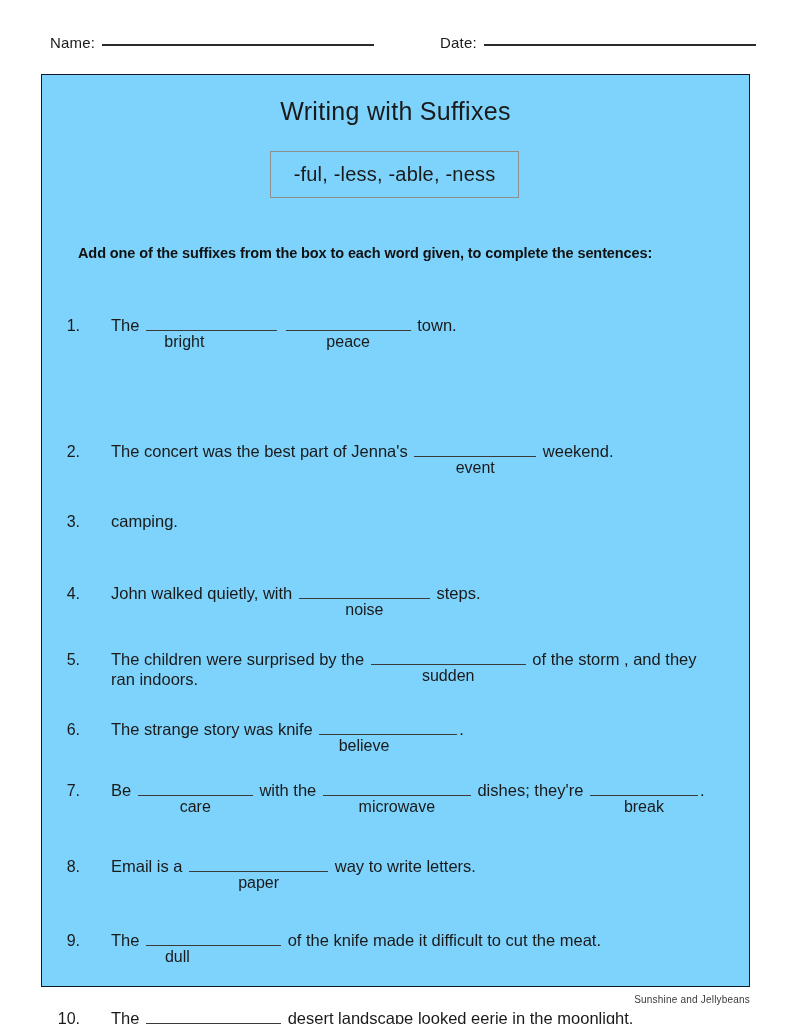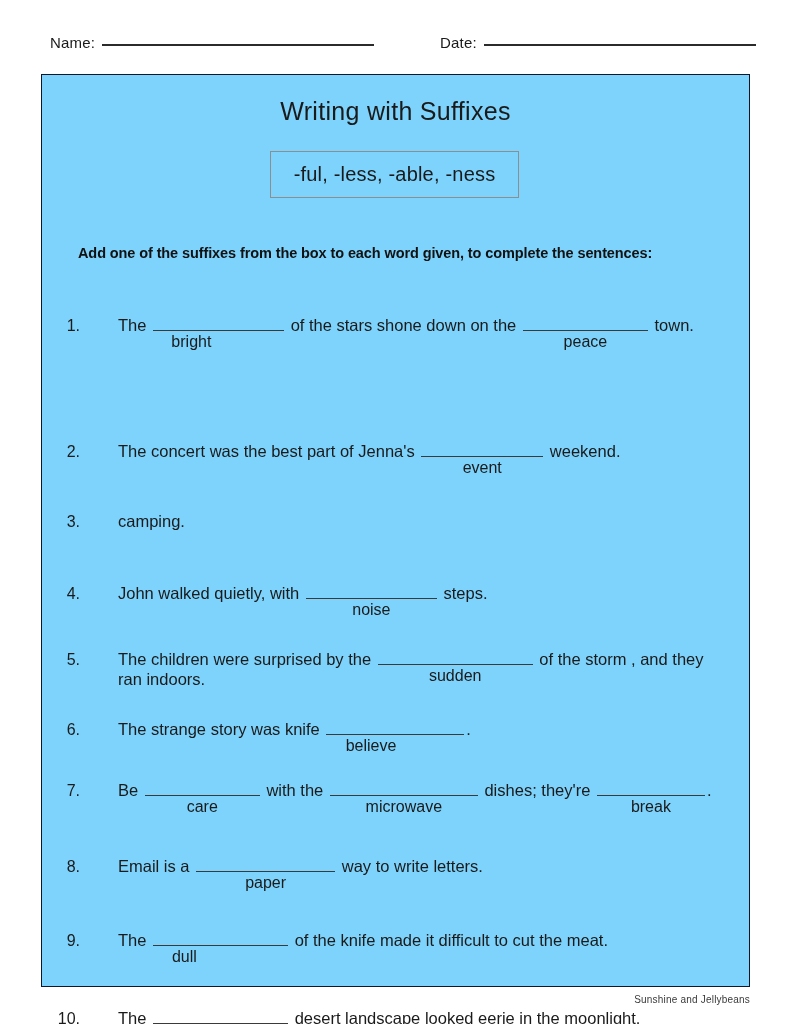--- a/index.html
+++ b/index.html
@@ -115,21 +115,21 @@
     position: absolute;
     left: 0;
     width: 38px;
     text-align: right;
     font-size: 16px;
     color: #1a1a1a;
     top: 2px;
   }
   .q-body {
     position: absolute;
-    left: 76px;
+    left: 69px;
     width: 630px;
     font-size: 16.5px;
     line-height: 20px;
     color: #1a1a1a;
   }
   .q-line {
     display: block;
     white-space: nowrap;
   }
 
@@ -196,21 +196,20 @@
 
   <div class="instructions">Add one of the suffixes from the box to each word given, to complete the sentences:</div>
 
   <div class="questions">
 
     <div class="question" style="top:18px;">
       <div class="q-num">1.</div>
       <div class="q-body">
         <span class="q-line"><span>The</span>
           <span class="blank" style="width:131px;"><span class="hint hint-left">bright</span></span>
-          <span>of the stars shone down on the</span>
           <span class="blank" style="width:125px;"><span class="hint hint-center">peace</span></span>
           <span>town.</span></span>
       </div>
     </div>
 
     <div class="question" style="top:144px;">
       <div class="q-num">2.</div>
       <div class="q-body">
         <span class="q-line"><span>The concert was the best part of Jenna's</span>
           <span class="blank" style="width:122px;"><span class="hint hint-center">event</span></span>

